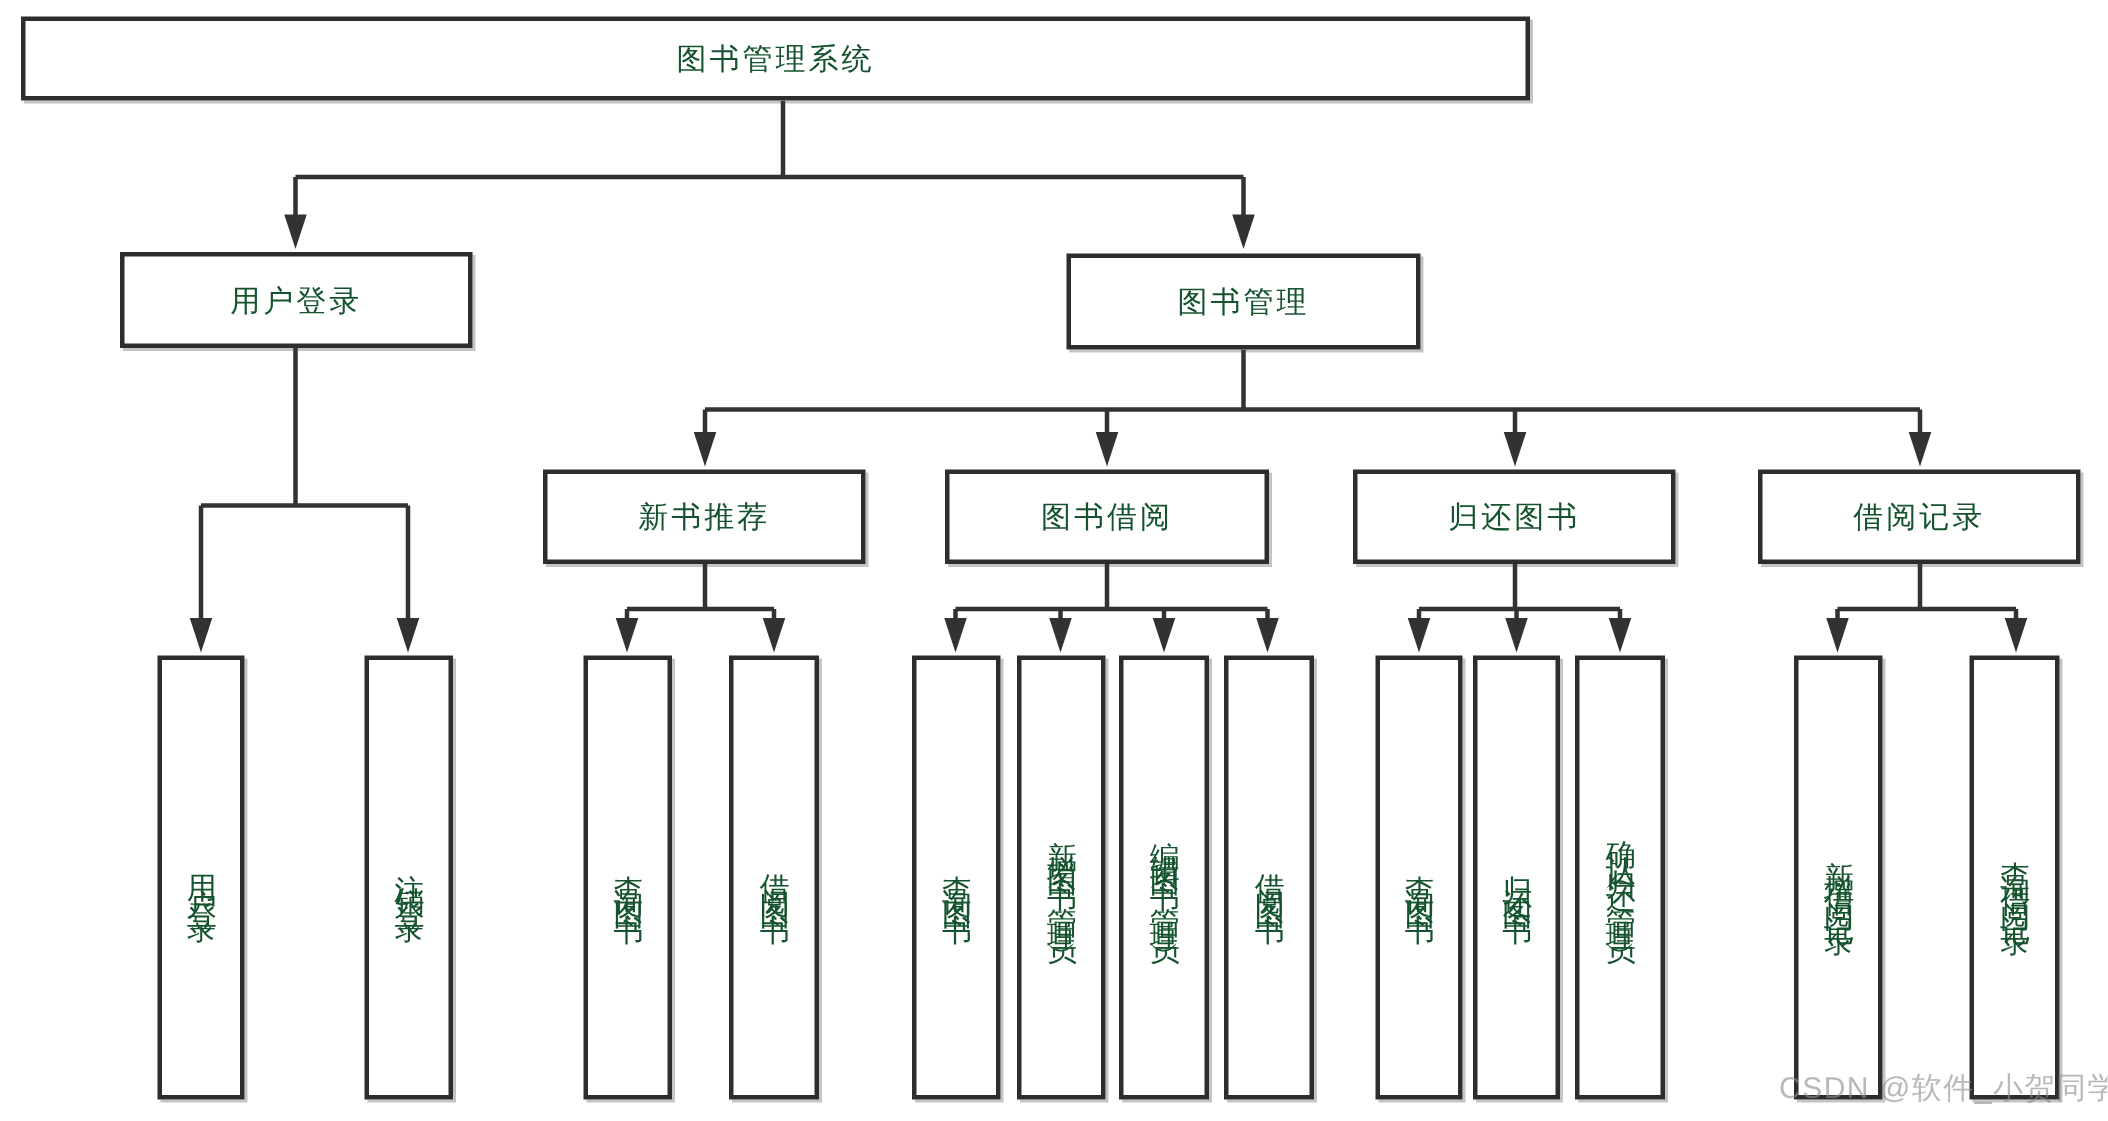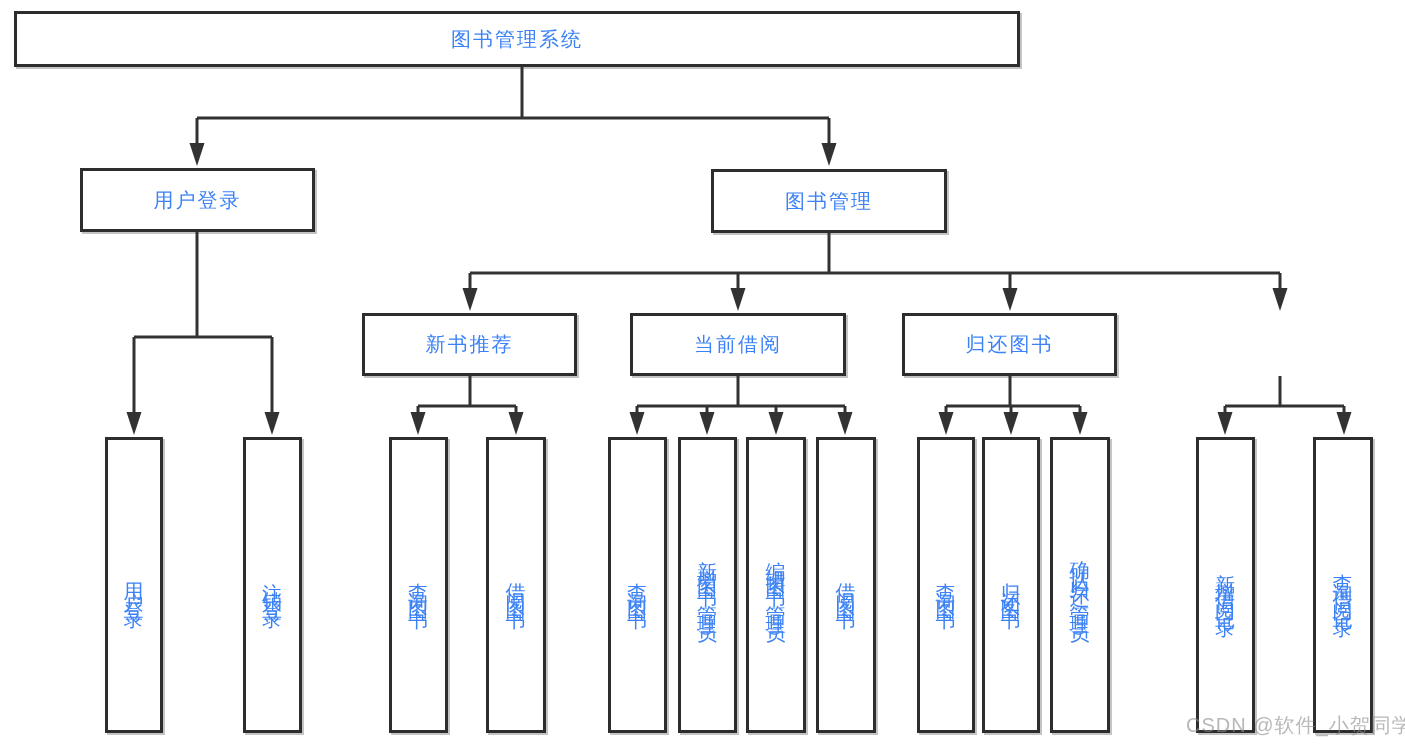--- a/index.html
+++ b/index.html
@@ -24,21 +24,21 @@
     pointer-events: none;
   }
   .box {
     position: absolute;
     background: #ffffff;
     border: 3px solid #2d2d2d;
     box-shadow: 2px 2px 0 rgba(60,60,60,0.30);
     display: flex;
     align-items: center;
     justify-content: center;
-    color: #3b82f6;
+    color: #14532d;
     z-index: 2;
     box-sizing: border-box;
   }
   .hlabel {
     font-size: 20px;
     letter-spacing: 2px;
     white-space: nowrap;
   }
   .vlabel {
     writing-mode: vertical-rl;
@@ -127,24 +127,27 @@
     <span class="hlabel">用户登录</span>
   </div>
   <div class="box" style="left:711px;top:169px;width:236px;height:64px">
     <span class="hlabel">图书管理</span>
   </div>
 
   <div class="box" style="left:362px;top:313px;width:215px;height:63px">
     <span class="hlabel">新书推荐</span>
   </div>
   <div class="box" style="left:630px;top:313px;width:216px;height:63px">
-    <span class="hlabel">当前借阅</span>
+    <span class="hlabel">图书借阅</span>
   </div>
   <div class="box" style="left:902px;top:313px;width:215px;height:63px">
     <span class="hlabel">归还图书</span>
+  </div>
+  <div class="box" style="left:1172px;top:313px;width:215px;height:63px">
+    <span class="hlabel">借阅记录</span>
   </div>
 
   <div class="box" style="left:105px;top:437px;width:58px;height:296px">
     <span class="vlabel">用户登录</span>
   </div>
   <div class="box" style="left:243px;top:437px;width:59px;height:296px">
     <span class="vlabel">注销登录</span>
   </div>
 
   <div class="box" style="left:389px;top:437px;width:59px;height:296px">

